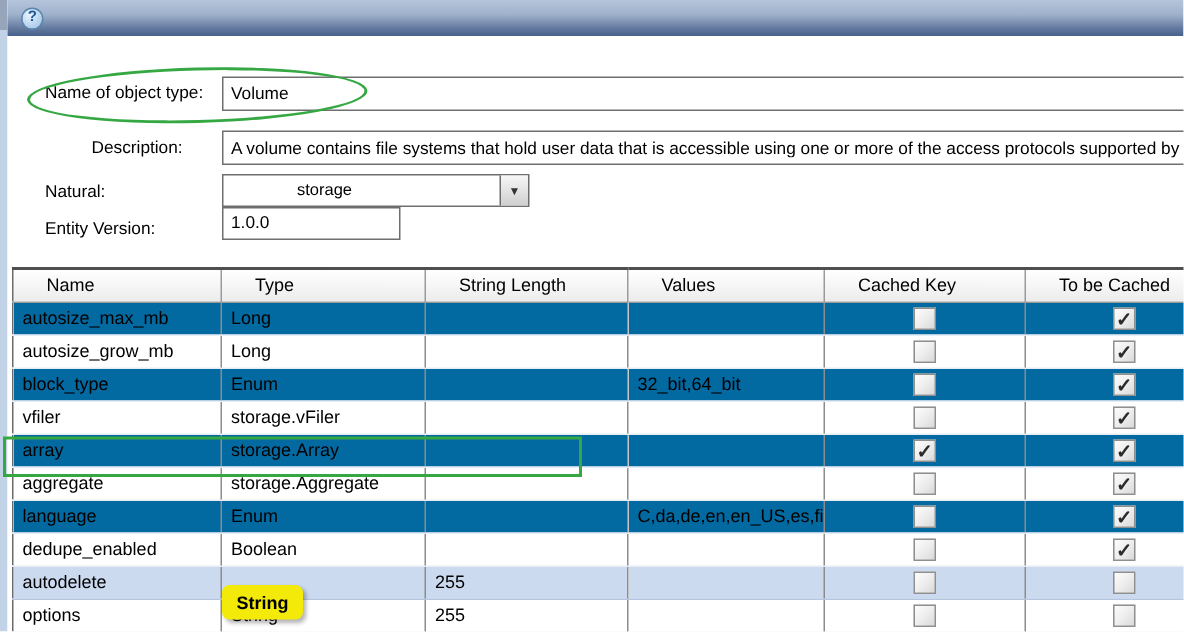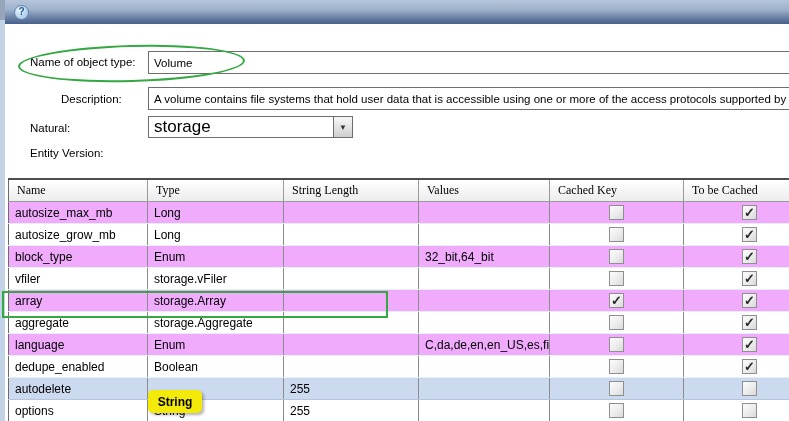--- a/index.html
+++ b/index.html
@@ -29,48 +29,48 @@
   
   .flabel { position:absolute; left:25px; font-size:11.5px; color:#000; }
   .tinput {
     position:absolute; height:23px; border:1px solid #6e6e6e; background:#fff;
     font-family:"Liberation Sans", sans-serif; font-size:11.5px; padding:0 5px; color:#000;
   }
   .combo {
     position:absolute; left:143px; top:116px; width:205px; height:22px;
     border:1px solid #6e6e6e; background:#fff; display:flex; align-items:center;
   }
-  .combo .val { flex:1; font-size:17px; padding-left:5px; }
+  .combo .val { flex:1; font-size:11px; padding-left:5px;margin-left:44px; }
   .combo .arrow-btn {
     width:19px; height:100%; border-left:1px solid #6e6e6e;
     background:linear-gradient(to bottom,#f7f7f7,#cfcfcf);
     display:flex; align-items:center; justify-content:center; font-size:8px; color:#333;
   }
   .btn {
     position:absolute; left:356px; top:115px; height:24px; padding:0 12px;
     border:1px solid #808080; border-radius:3px;
     background:linear-gradient(to bottom,#fefefe,#e9e9e9 45%,#d7d7d7);
     font-size:11.5px; display:flex; align-items:center; box-shadow:0 1px 1px rgba(0,0,0,.15);
   }
 
   
   .grid-wrap { position:absolute; left:3px; top:178px; width:807px; }
   table { border-collapse:collapse; table-layout:fixed; width:807px;
           border-left:1px solid #6b6b6b; border-right:1px solid #6b6b6b; }
   col.c1{width:139px;} col.c2{width:136px;} col.c3{width:135px;} col.c4{width:131px;} col.c5{width:134px;} col.c6{width:132px;}
   thead th {
     background:linear-gradient(to bottom,#ffffff,#ececec);
     border-top:2px solid #4f4f4f; border-bottom:1px solid #9a9a9a; border-right:1px solid #9a9a9a;
-    font-size:12px; font-weight:normal; text-align:left; padding:3px 8px; height:22px; color:#000;font-family:Liberation Serif, serif;
+    font-size:12px; font-weight:normal; text-align:left; padding:3px 22px; height:22px; color:#000;
   }
   tbody td {
     font-size:12px; padding:2px 6px; height:22px; border-right:1px solid #8c8c8c;
     border-bottom:1px solid #e7edf4; color:#000; overflow:hidden; white-space:nowrap;
   }
-  tbody tr.alt td { background:#f0abfc; }
+  tbody tr.alt td { background:#0369a1; }
   tbody tr.selected td { background:#ccdaf0; border-bottom-color:#b3c5e0; }
   td.cb-cell { text-align:center; }
   .cb {
     width:15px; height:15px; margin:0 auto; border:1px solid #8f8f8f;
     background:linear-gradient(135deg,#fdfdfd 0%,#ececec 55%,#d9d9d9 100%);
     font-size:13px; font-weight:bold; line-height:13px; color:#2b2b2b; text-align:center;
   }
 
   
   .ellipse-anno {
@@ -108,20 +108,21 @@
 
   <span class="flabel" style="top:122px;">Natural:</span>
   <div class="combo">
     <span class="val">storage</span>
     <span class="arrow-btn">
         <span>▼</span>
       </span>
   </div>
 
   <span class="flabel" style="top:147px;">Entity Version:</span>
+  <input class="tinput" style="left: 143px; top: 138px; width: 119px; height: 22px;" value="1.0.0">
 
   <div class="grid-wrap">
     <table>
       <colgroup>
           <col class="c1">
           <col class="c2">
           <col class="c3">
           <col class="c4">
           <col class="c5">
           <col class="c6">

